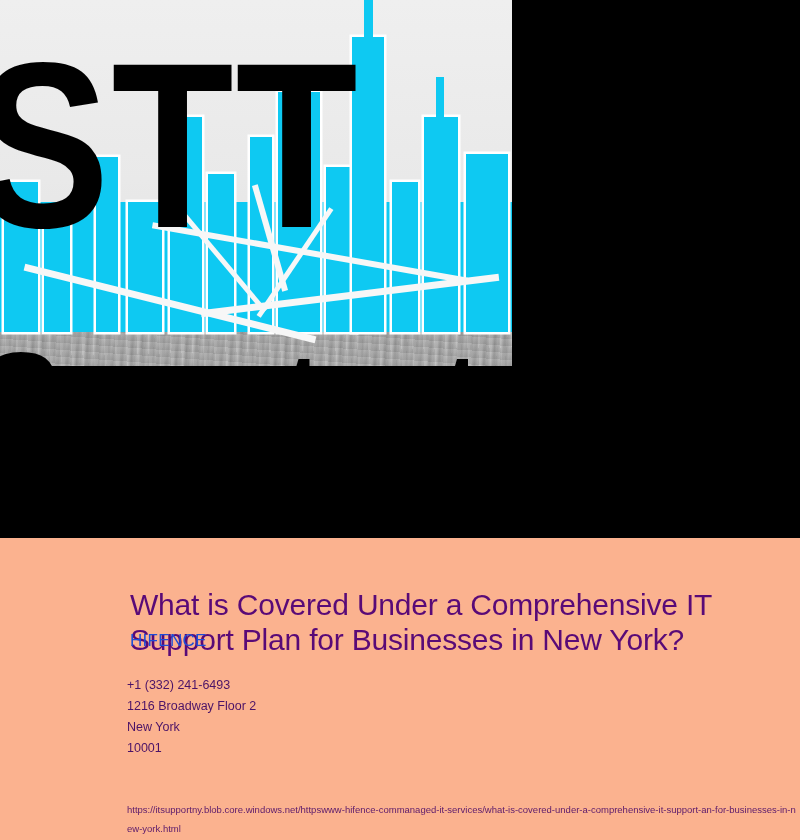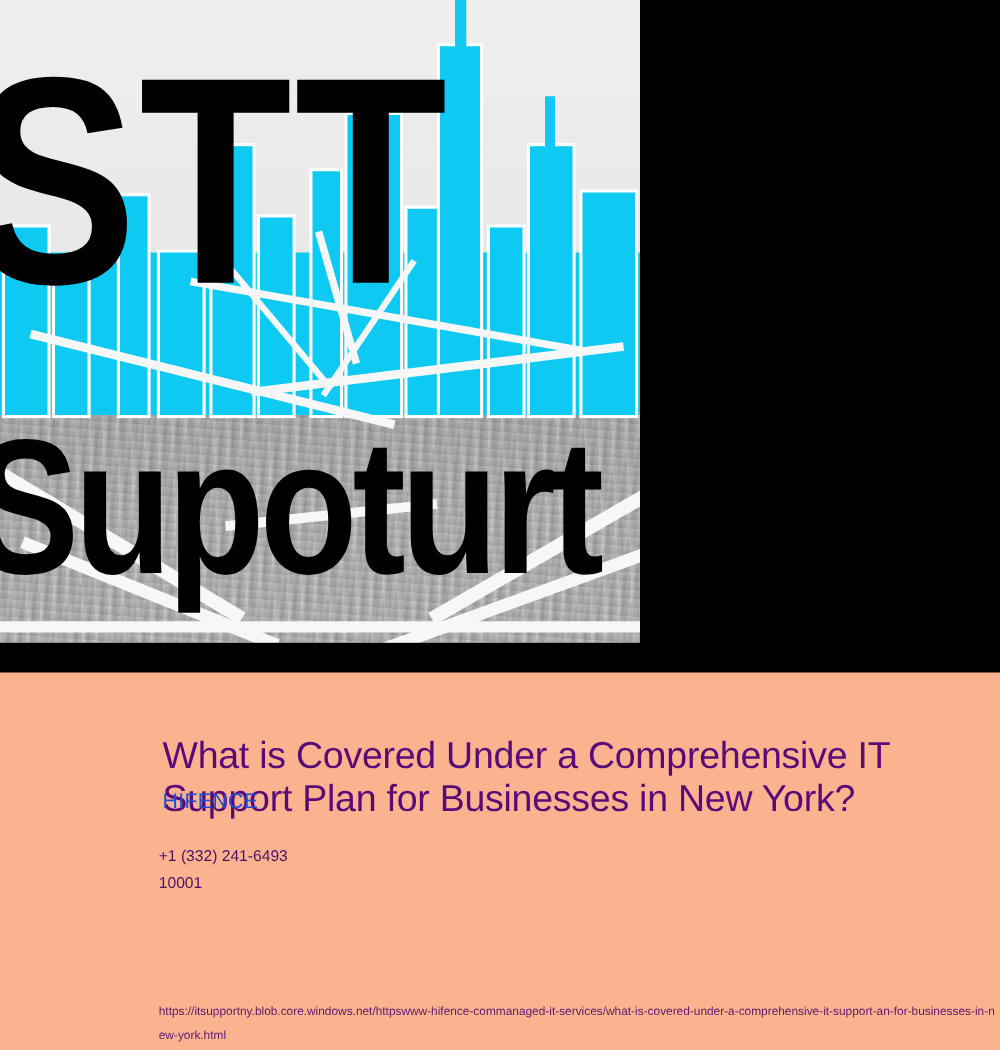--- a/index.html
+++ b/index.html
@@ -30,21 +30,21 @@
     background: #000000;
     overflow: hidden;
   }
 
   
   #hero-art {
     position: absolute;
     left: 0;
     top: 0;
     width: 512px;
-    height: 514px;
+    height: 366px;
     overflow: hidden;
     background: #ececec;
   }
   
   .art-sky {
     position: absolute;
     left: 0; top: 0;
     width: 512px; height: 300px;
     background: linear-gradient(#efefef 0%, #e9e9e9 60%, #e2e2e2 100%);
   }
@@ -239,20 +239,22 @@
   </div>
 
   <div id="content-panel">
 
     <h1 id="article-title">What is Covered Under a Comprehensive IT Support Plan for Businesses in New York?</h1>
 
     <div id="brand-name">HIFENCE</div>
 
     <div id="contact-block">
       <div class="contact-line">+1 (332) 241-6493</div>
+      <div class="contact-line">1216 Broadway Floor 2</div>
+      <div class="contact-line">New York</div>
       <div class="contact-line">10001</div>
     </div>
 
     <div id="source-url">https://itsupportny.blob.core.windows.net/httpswww-hifence-commanaged-it-services/what-is-covered-under-a-comprehensive-it-support-an-for-businesses-in-new-york.html</div>
 
   </div>
 
 </div>
 
 </body></html>

